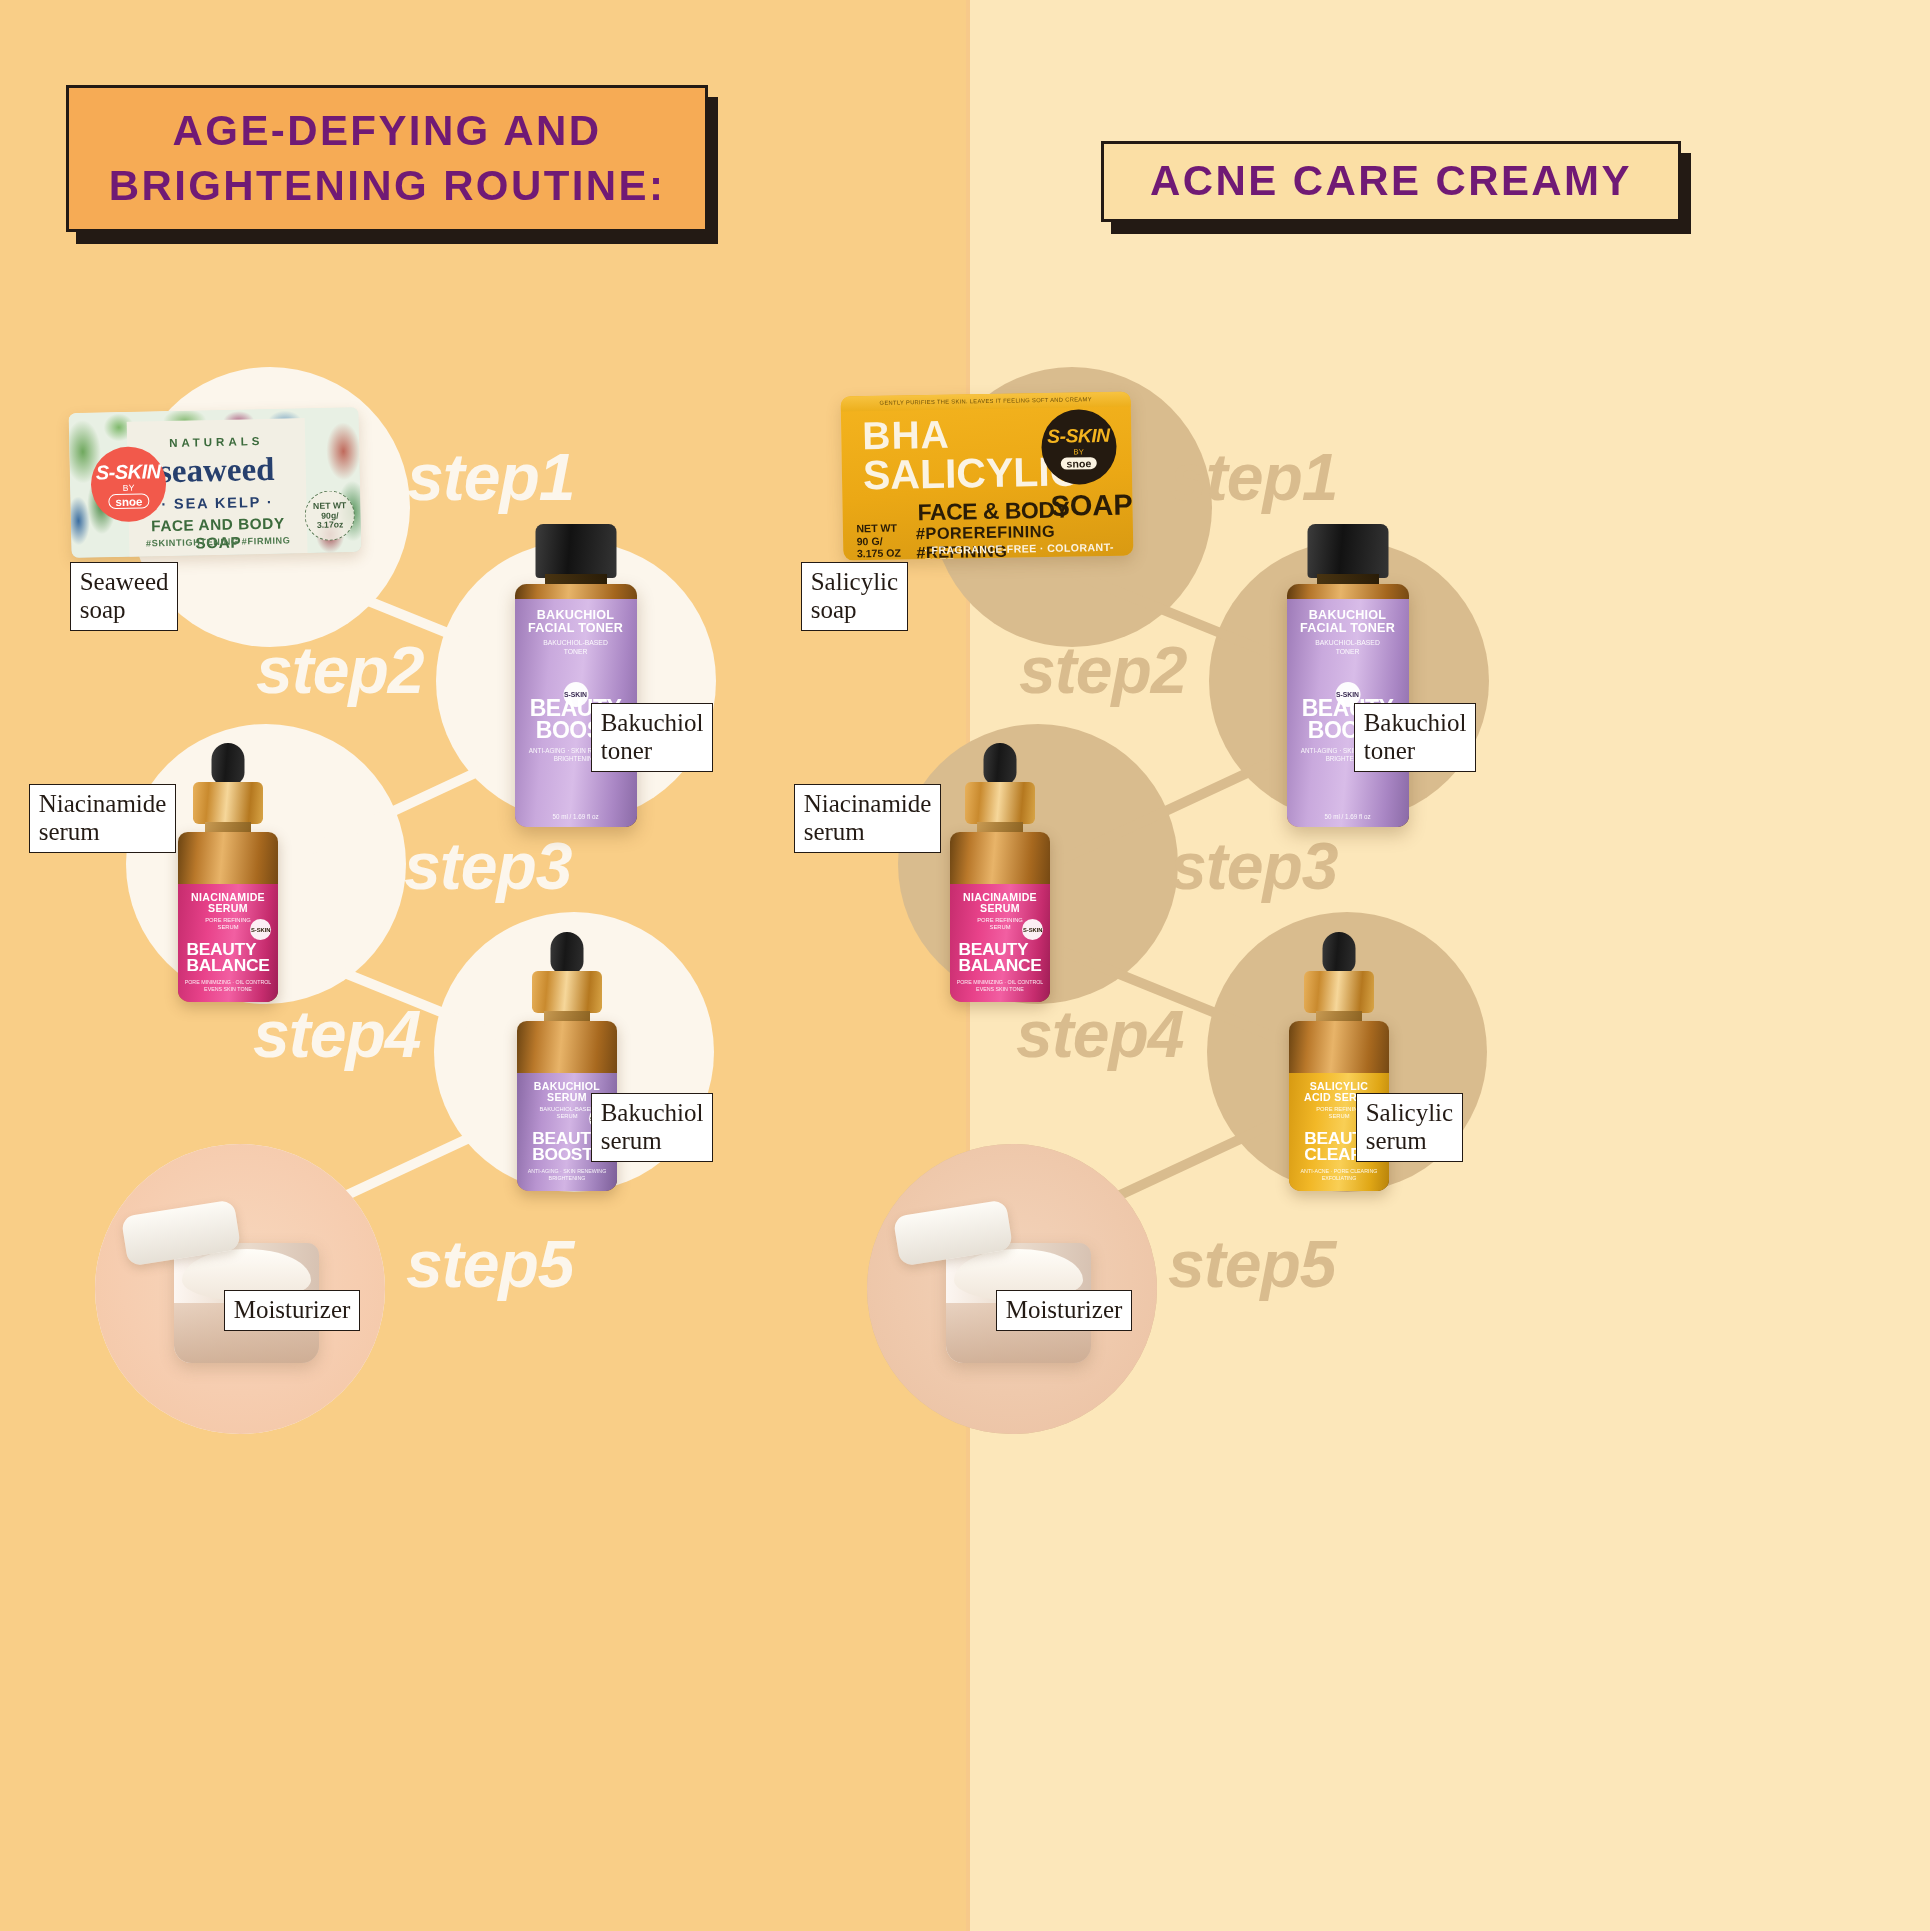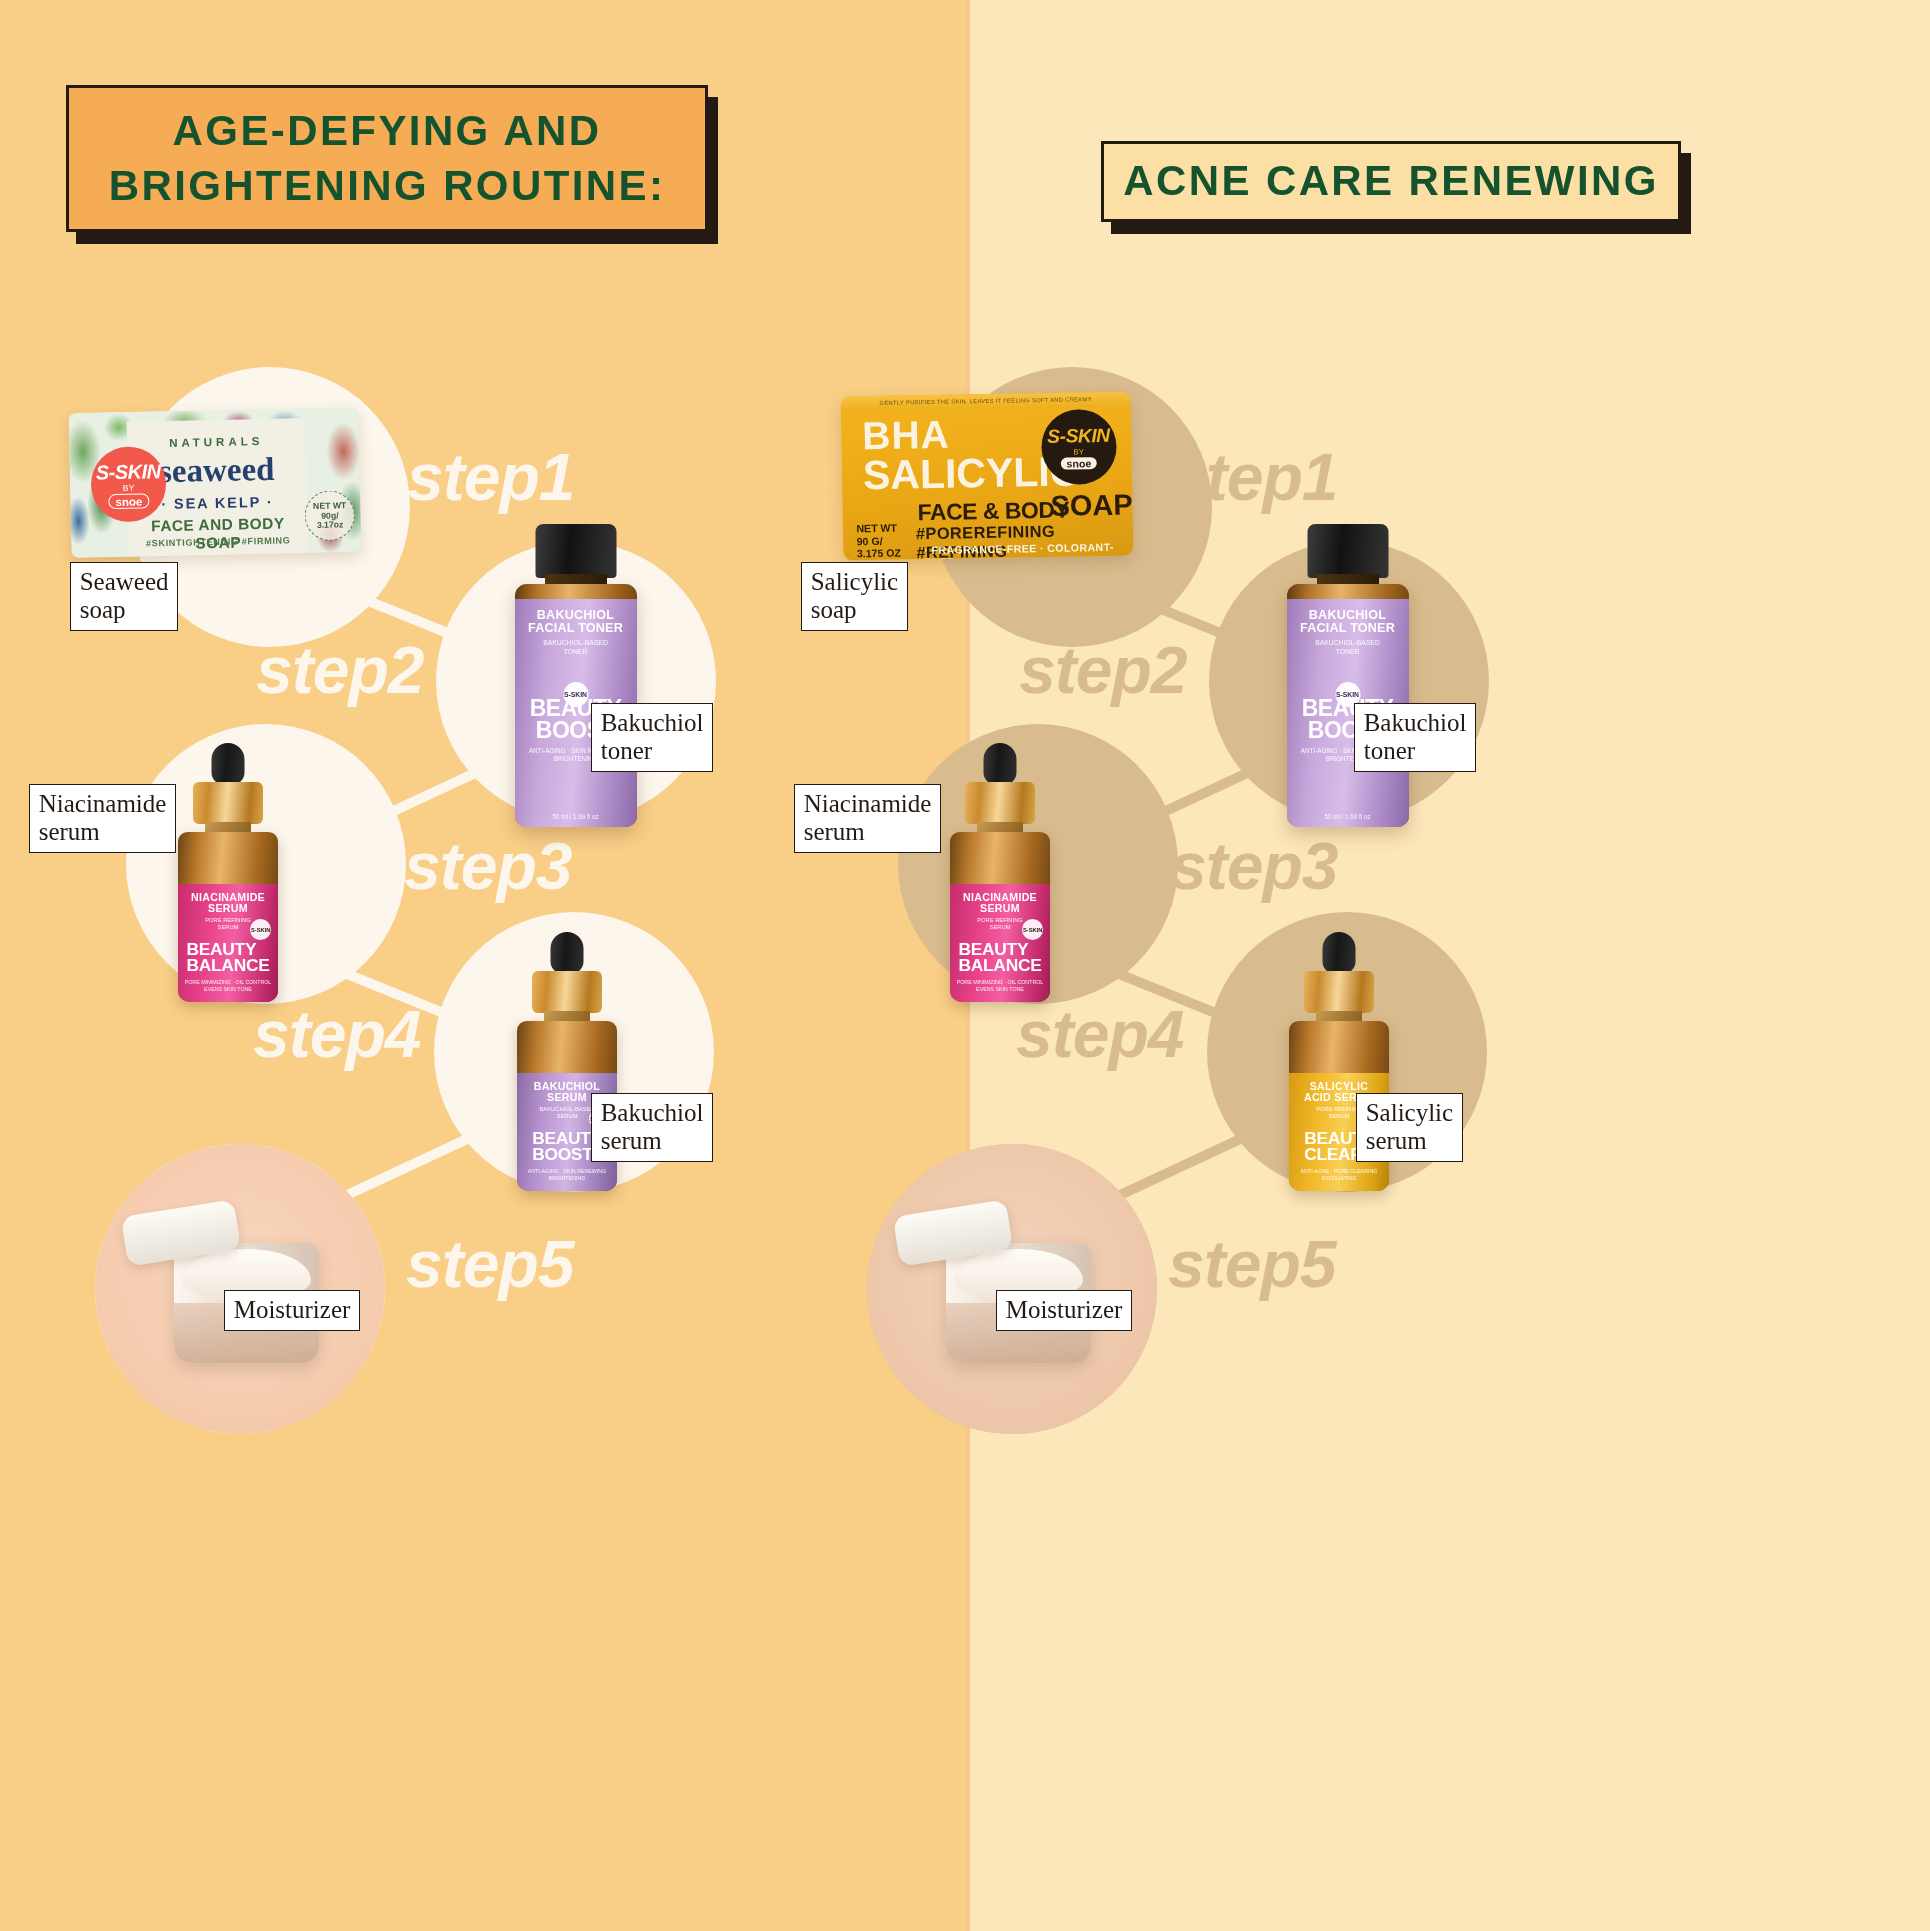--- a/index.html
+++ b/index.html
@@ -23,21 +23,21 @@
     position:absolute; left:9.7px; top:11.6px; width:100%; height:100%;
     background:#231A14;
   }
   .hdr-box {
     position:relative; border:3.9px solid #231A14;
     display:flex; align-items:center; justify-content:center;
     text-align:center;
   }
   .hdr-text {
     font-family:"Liberation Sans", sans-serif;
-    font-weight:700; color:#14532d;
+    font-weight:700; color:#701a75;
     letter-spacing:2.4px; line-height:1.30;
   }
   #hdr-left  { left:66px; top:85px; width:642px; height:147px; }
   #hdr-left .hdr-box { width:642px; height:147px; background:#F6AB55; }
   #hdr-left .hdr-text { font-size:42px; }
   #hdr-right { left:1101px; top:141px; width:580px; height:81px; }
   #hdr-right .hdr-box { width:580px; height:81px; background:#FBDFA5; }
   #hdr-right .hdr-text { font-size:42px; }
 
   
@@ -266,21 +266,21 @@
     <div class="hdr-shadow"></div>
     <div class="hdr-box">
       <div class="hdr-text" style="white-space: pre-line;">AGE-DEFYING AND
 BRIGHTENING ROUTINE:</div>
     </div>
   </div>
 
   <div class="hdr-wrap" id="hdr-right">
     <div class="hdr-shadow"></div>
     <div class="hdr-box">
-      <div class="hdr-text">ACNE CARE RENEWING</div>
+      <div class="hdr-text">ACNE CARE CREAMY</div>
     </div>
   </div>
 
   <div class="halo halo-l" style="left:130px; top:367px; width:280px; height:280px;"></div>
   <div class="halo halo-l" style="left:436px; top:541px; width:280px; height:280px;"></div>
   <div class="halo halo-l" style="left:126px; top:724px; width:280px; height:280px;"></div>
   <div class="halo halo-l" style="left:434px; top:912px; width:280px; height:280px;"></div>
   <div class="halo halo-l" style="left:95px;  top:1144px; width:290px; height:290px;"></div>
 
   <div class="conn conn-l" style="left:299px; top:568px; width:280px; height:9.7px; transform:rotate(22deg);"></div>

